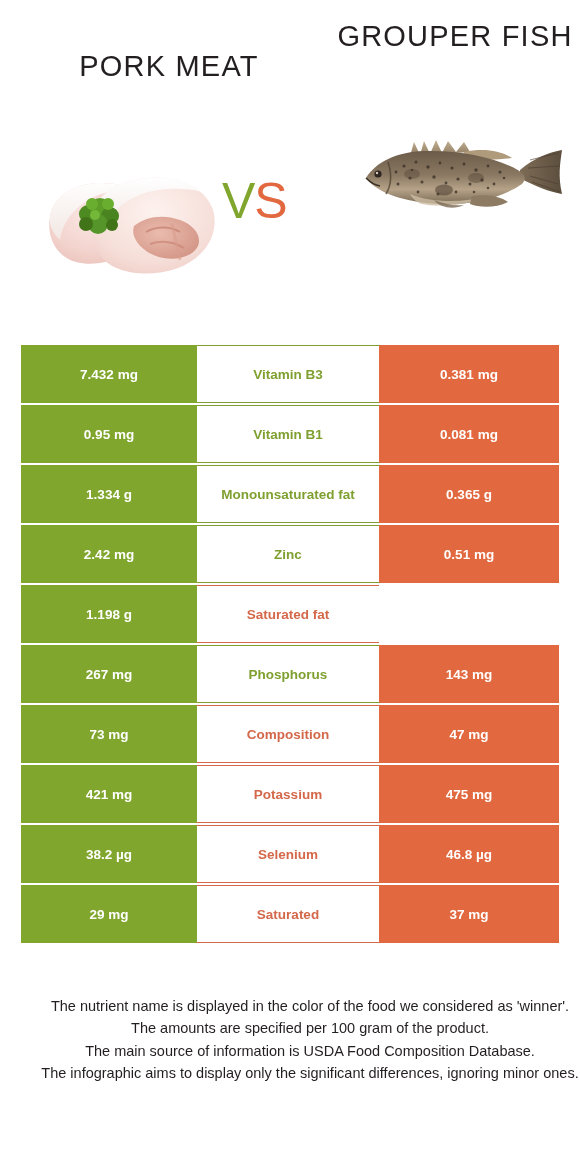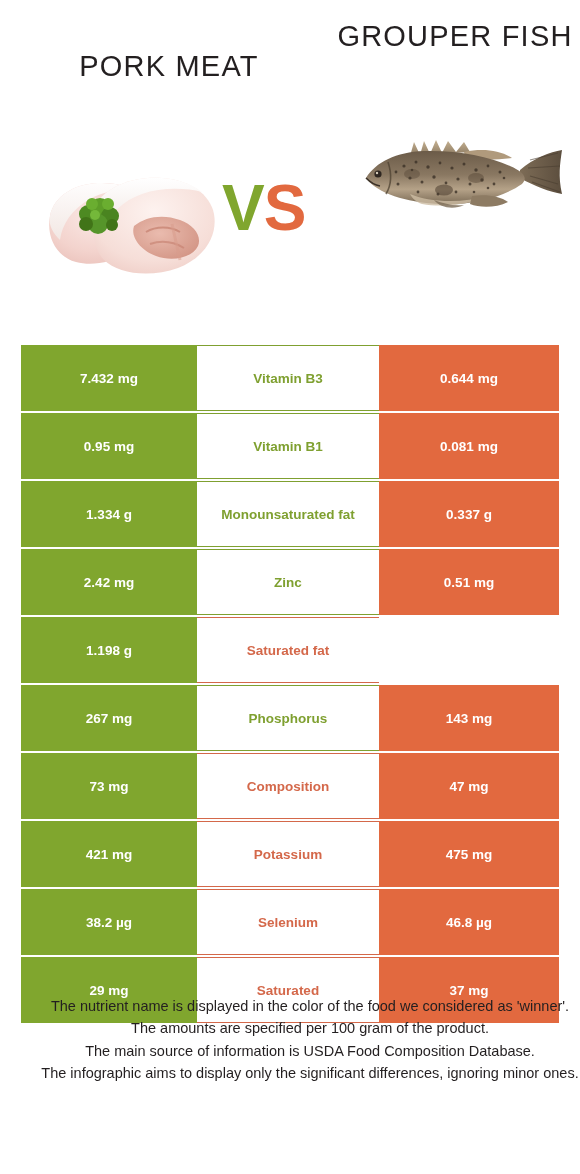--- a/index.html
+++ b/index.html
@@ -61,38 +61,38 @@
     height: 108px;
   }
   .food-img svg { display: block; width: 100%; height: 100%; }
 
   
   .vs {
     position: absolute;
     left: 222px;
     top: 176px;
     font-family: "Liberation Sans", sans-serif;
-    font-size: 64px;
-    font-weight: 700;
+    font-size: 50px;
+    font-weight: 400;
     letter-spacing: -1px;
     line-height: 1;
   }
   .vs .v { color: #80A62E; }
   .vs .s { color: #E2693F; }
 
   
   .table {
     position: absolute;
     left: 21px;
     top: 345px;
     width: 538px;
   }
   .row {
     display: flex;
-    height: 66px;
+    height: 58px;
     margin-bottom: 2px;
     border-radius: 28px;
   }
   .cell {
     display: flex;
     align-items: center;
     justify-content: center;
     font-size: 13.5px;
     font-weight: 600;
     box-sizing: border-box;
@@ -281,31 +281,31 @@
     </svg>
   </div>
 
   <div class="vs"><span class="v">V</span><span class="s">S</span></div>
 </div>
 
 <div class="table">
     <div class="row">
       <div class="cell cell-left">7.432 mg</div>
       <div class="cell cell-mid">Vitamin B3</div>
-      <div class="cell cell-right">0.644 mg</div>
+      <div class="cell cell-right">0.381 mg</div>
     </div>
     <div class="row">
       <div class="cell cell-left">0.95 mg</div>
       <div class="cell cell-mid">Vitamin B1</div>
       <div class="cell cell-right">0.081 mg</div>
     </div>
     <div class="row">
       <div class="cell cell-left">1.334 g</div>
       <div class="cell cell-mid">Monounsaturated fat</div>
-      <div class="cell cell-right">0.337 g</div>
+      <div class="cell cell-right">0.365 g</div>
     </div>
     <div class="row">
       <div class="cell cell-left">2.42 mg</div>
       <div class="cell cell-mid">Zinc</div>
       <div class="cell cell-right">0.51 mg</div>
     </div>
     <div class="row">
       <div class="cell cell-left">1.198 g</div>
       <div class="cell cell-mid win-fish">Saturated fat</div>
     </div>

